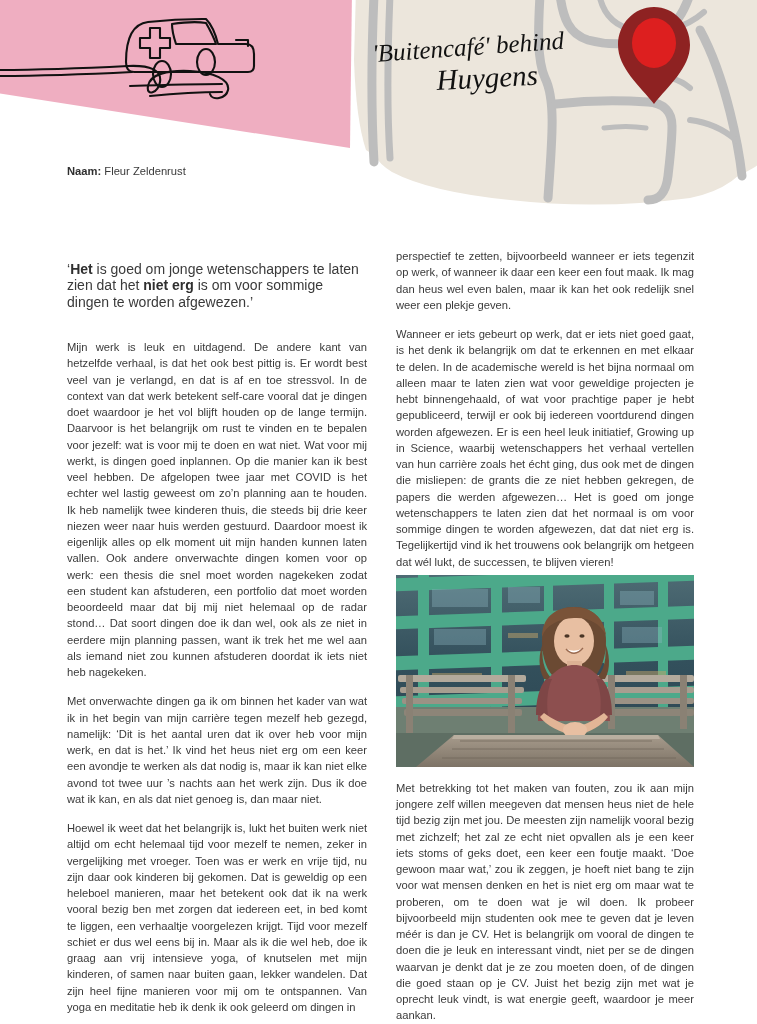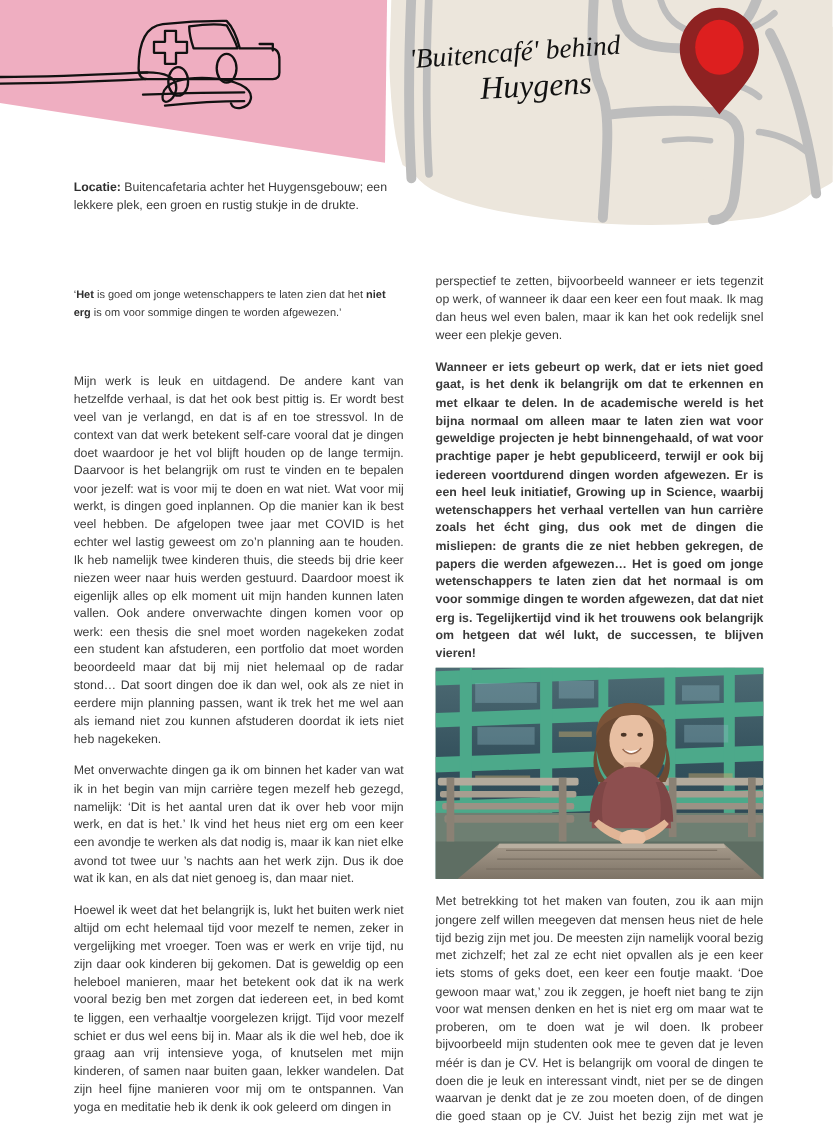--- a/index.html
+++ b/index.html
@@ -46,40 +46,40 @@
     color: #3a3a3a;
   }
   #meta .lbl { font-weight: bold; color: #2f2f2f; }
 
   
   #pullquote {
     position: absolute;
     left: 67px;
     top: 261px;
     width: 300px;
-    font-size: 10px;
+    font-size: 14px;
     line-height: 16.3px;
     color: #3a3a3a;
   }
   #pullquote b { font-weight: bold; color: #2f2f2f; }
 
   
   .col {
     position: absolute;
     font-size: 11.2px;
     line-height: 16.25px;
     text-align: justify;
     color: #3a3a3a;
   }
   #col-left  { left: 67px;  top: 339px; width: 300px; }
   #col-right { left: 396px; top: 248px; width: 298px; }
 
   .col p { margin: 0 0 13px 0; }
   .col p:last-child { margin-bottom: 16px; }
-  .col p.tight { margin-bottom: 0; font-weight: bold; }
+  .col p.tight { margin-bottom: 0; }
 
   
   #photo-wrap {
     width: 298px;
     height: 192px;
     margin: 5px 0 13px 0;
     position: relative;
     overflow: hidden;
     background: #2f5d50;
   }
@@ -156,22 +156,22 @@
   </svg>
 
   <svg class="handwriting" viewBox="0 0 290 80">
     <text x="2" y="44" font-family="Liberation Serif, serif" font-size="25" font-style="italic" fill="#111111" transform="rotate(-4 2 44)">'Buitencafé' behind</text>
     <text x="66" y="72" font-family="Liberation Serif, serif" font-size="29" font-style="italic" fill="#111111" transform="rotate(-3 66 72)">Huygens</text>
   </svg>
 </div>
 
 <div id="meta">
   <div>
-    <span class="lbl">Locatie:</span>
-    <span>Buitencafetaria achter het Huygensgebouw; een lekkere plek, een groen en rustig stukje in de drukte.</span>
+    <span class="lbl">Naam:</span>
+    <span>Fleur Zeldenrust</span>
   </div>
 </div>
 
 <div id="pullquote">
   <span>‘</span><b>Het</b><span> is goed om jonge wetenschappers te laten zien dat het </span><b>niet erg</b><span> is om voor sommige dingen te worden afgewezen.’</span>
 </div>
 
 <div id="col-left" class="col">
   <p>Mijn werk is leuk en uitdagend. De andere kant van hetzelfde verhaal, is dat het ook best pittig is. Er wordt best veel van je verlangd, en dat is af en toe stressvol. In de context van dat werk betekent self-care vooral dat je dingen doet waardoor je het vol blijft houden op de lange termijn. Daarvoor is het belangrijk om rust te vinden en te bepalen voor jezelf: wat is voor mij te doen en wat niet. Wat voor mij werkt, is dingen goed inplannen. Op die manier kan ik best veel hebben. De afgelopen twee jaar met COVID is het echter wel lastig geweest om zo’n planning aan te houden. Ik heb namelijk twee kinderen thuis, die steeds bij drie keer niezen weer naar huis werden gestuurd. Daardoor moest ik eigenlijk alles op elk moment uit mijn handen kunnen laten vallen. Ook andere onverwachte dingen komen voor op werk: een thesis die snel moet worden nagekeken zodat een student kan afstuderen, een portfolio dat moet worden beoordeeld maar dat bij mij niet helemaal op de radar stond… Dat soort dingen doe ik dan wel, ook als ze niet in eerdere mijn planning passen, want ik trek het me wel aan als iemand niet zou kunnen afstuderen doordat ik iets niet heb nagekeken.</p>
   <p>Met onverwachte dingen ga ik om binnen het kader van wat ik in het begin van mijn carrière tegen mezelf heb gezegd, namelijk: ‘Dit is het aantal uren dat ik over heb voor mijn werk, en dat is het.’ Ik vind het heus niet erg om een keer een avondje te werken als dat nodig is, maar ik kan niet elke avond tot twee uur ’s nachts aan het werk zijn. Dus ik doe wat ik kan, en als dat niet genoeg is, dan maar niet.</p>

